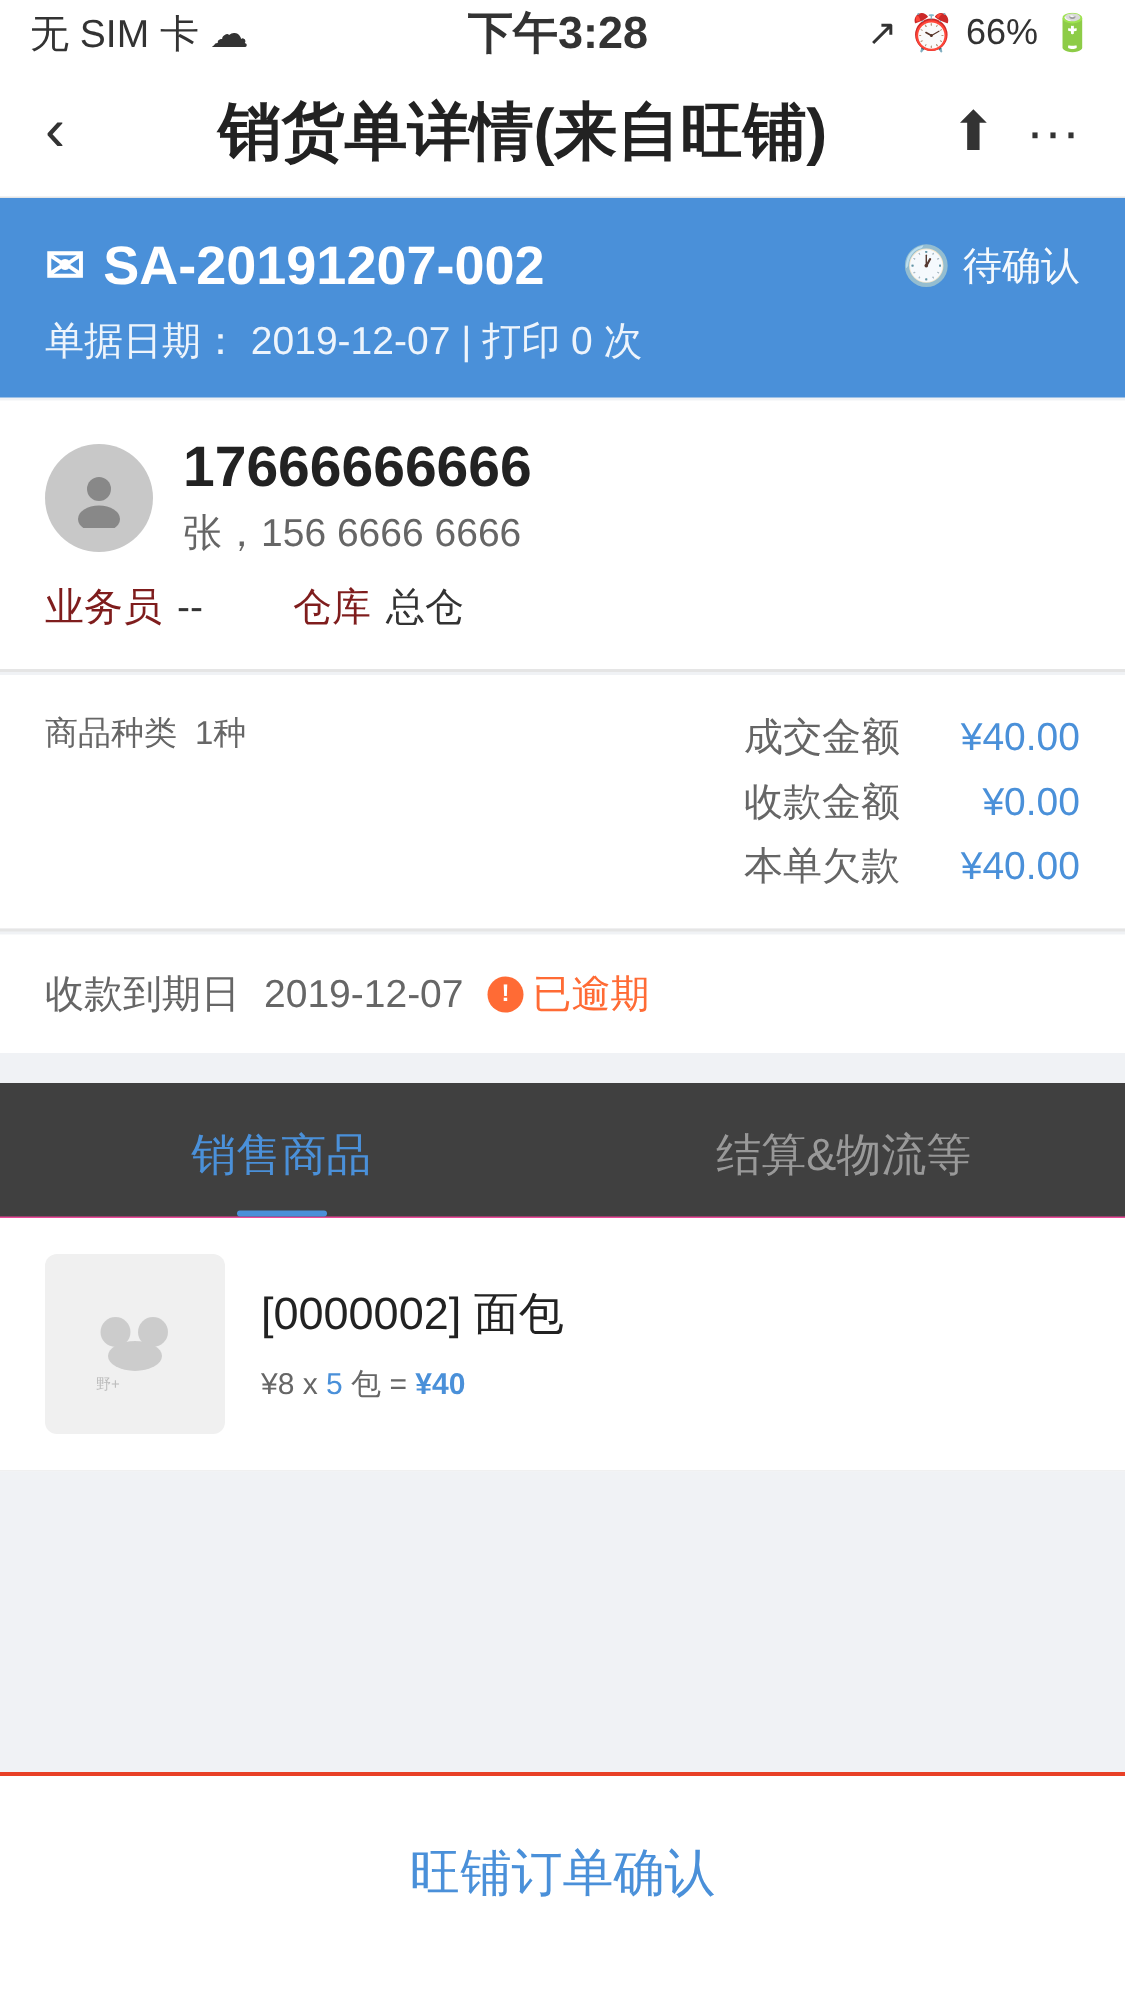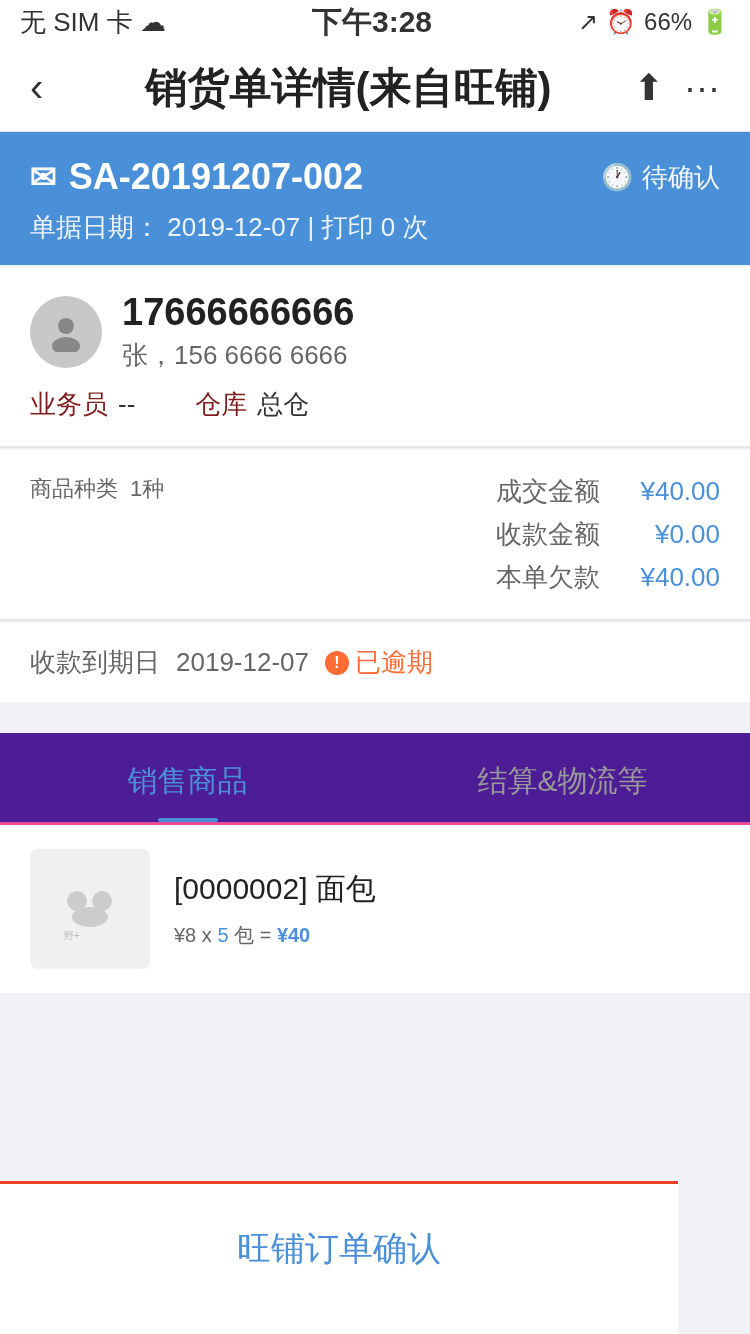--- a/index.html
+++ b/index.html
@@ -214,23 +214,23 @@
       display: flex;
       align-items: center;
       justify-content: center;
       color: #fff;
       font-size: 16px;
       font-weight: 700;
     }
 
     
     .tabs-section {
-      background: #4c1d95;
-      margin-top: 31px;
-      border-bottom: 3px solid #ec4899;
+      background: #404040;
+      margin-top: 20px;
+      border-bottom: 1px solid #ec4899;
     }
     .tabs-row {
       display: flex;
       align-items: center;
     }
     .tab-item {
       flex: 1;
       text-align: center;
       padding: 28px 0 20px;
       font-size: 30px;
@@ -303,21 +303,21 @@
       background: #f0f2f5;
       min-height: 300px;
       padding-bottom: 160px;
     }
 
     
     .confirm-btn-wrapper {
       position: fixed;
       bottom: 0;
       left: 0;
-      width: 678px;
+      width: 750px;
       background: #fff;
       padding: 20px 30px 40px;
       border-top: 3px solid #e84026;
     }
     .confirm-btn {
       width: 100%;
       height: 90px;
       border: none;
       background: #fff;
       color: #4a90d9;

